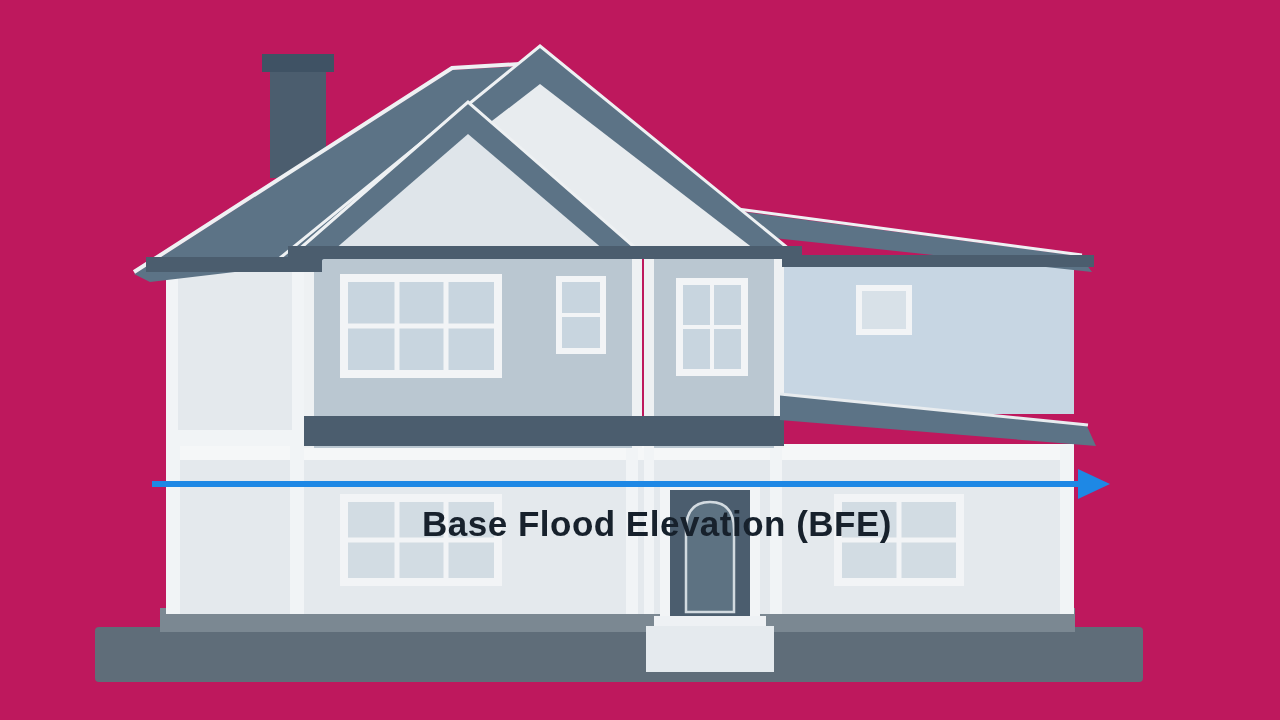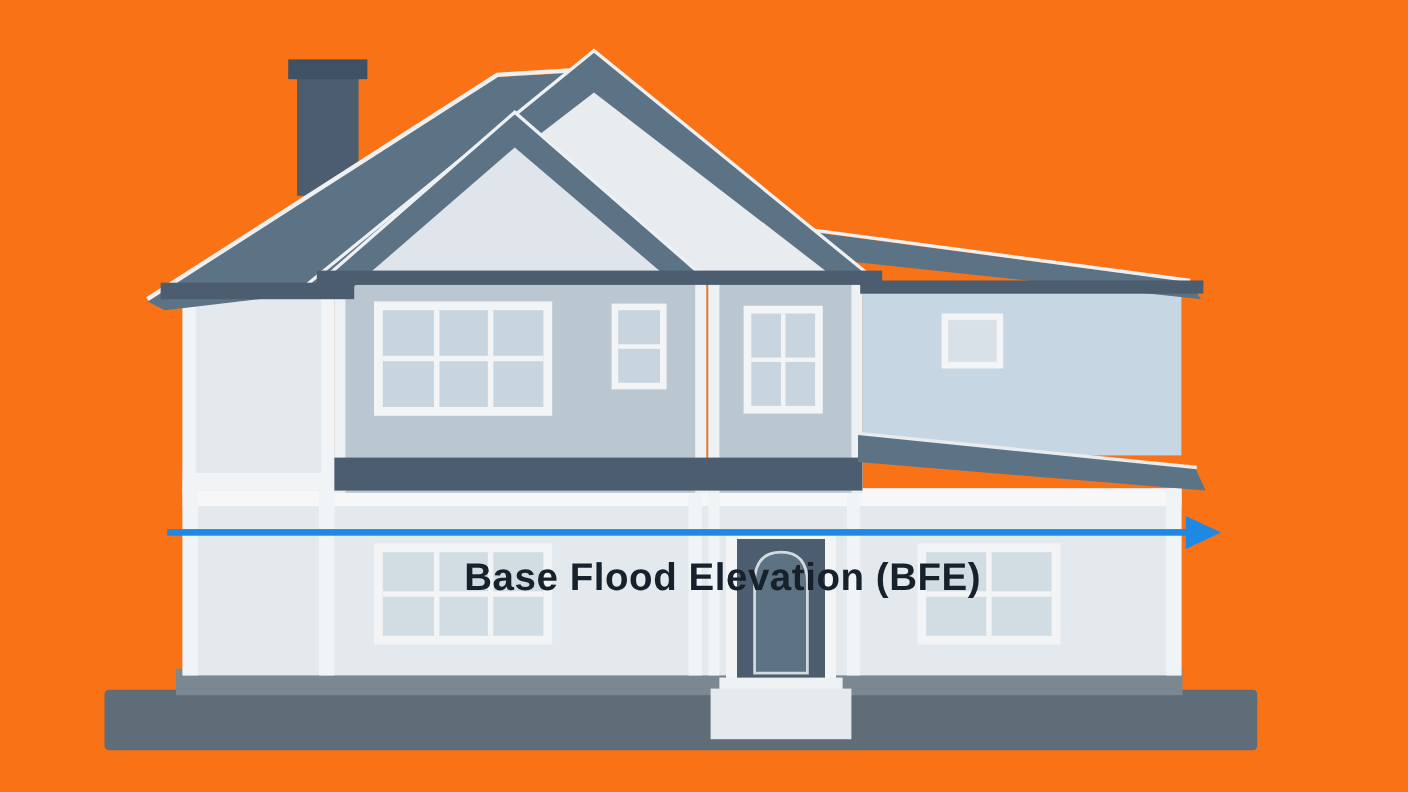--- a/index.html
+++ b/index.html
@@ -8,21 +8,21 @@
     width: 1280px;
     height: 720px;
     background: #ffffff;
     overflow: hidden;
     font-family: "Liberation Sans", sans-serif;
   }
   .canvas {
     position: relative;
     width: 1280px;
     height: 720px;
-    background: #f97316;
+    background: #be185d;
   }
   svg { display: block; }
   .bfe-text {
     font-family: "Liberation Sans", sans-serif;
     font-size: 35px;
     font-weight: 600;
     letter-spacing: 0.5px;
     fill: #17212c;
   }
 </style>

